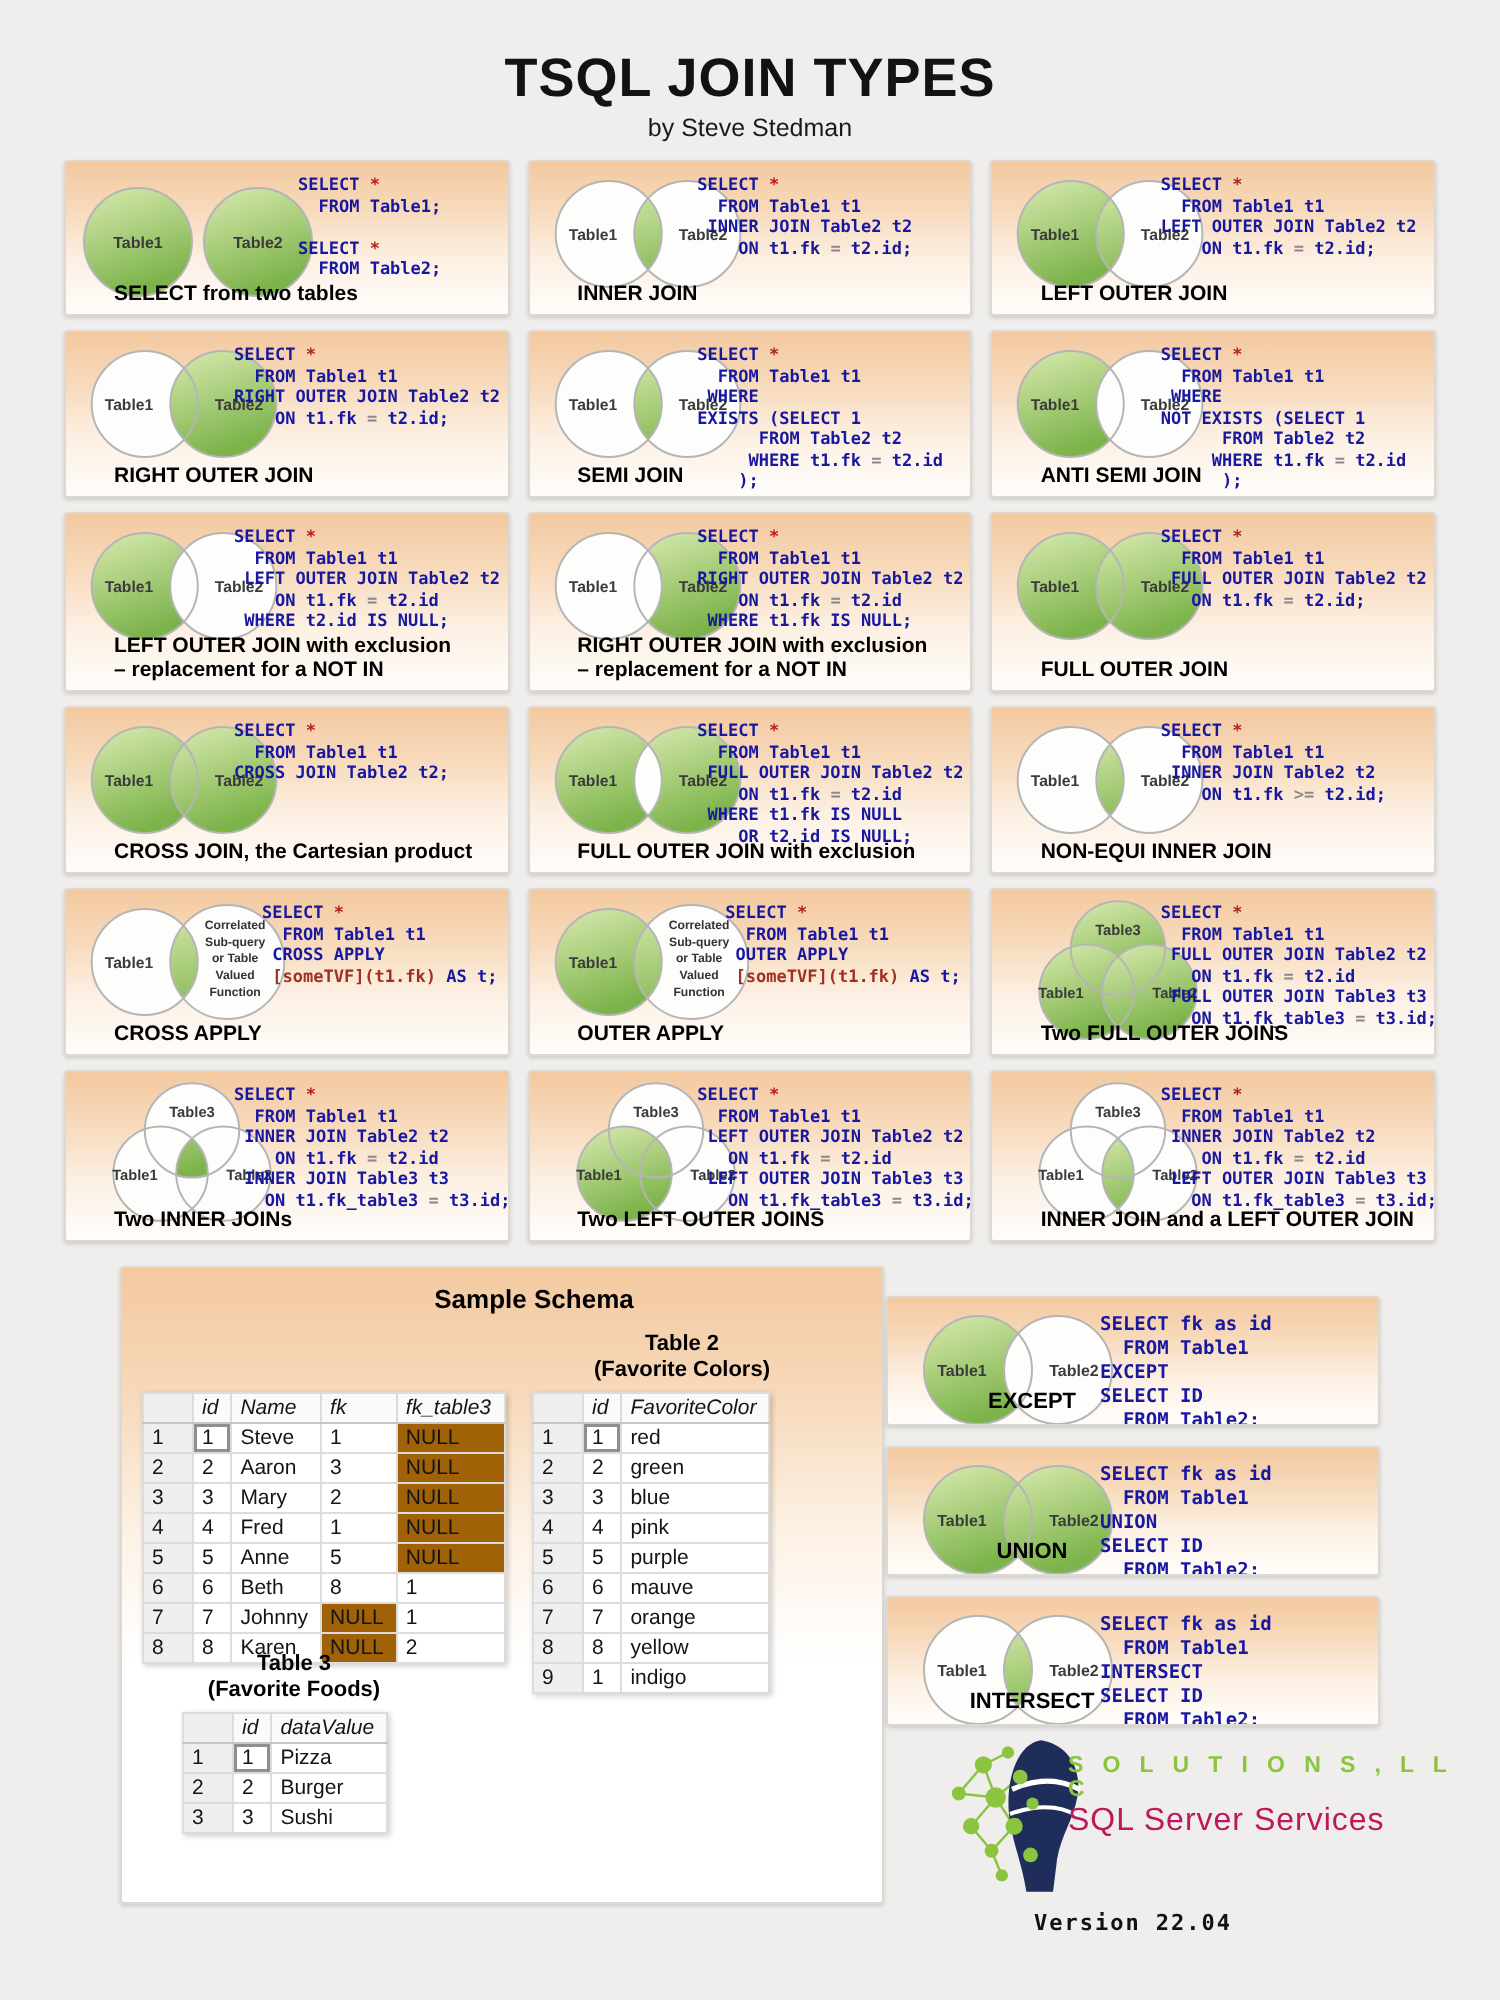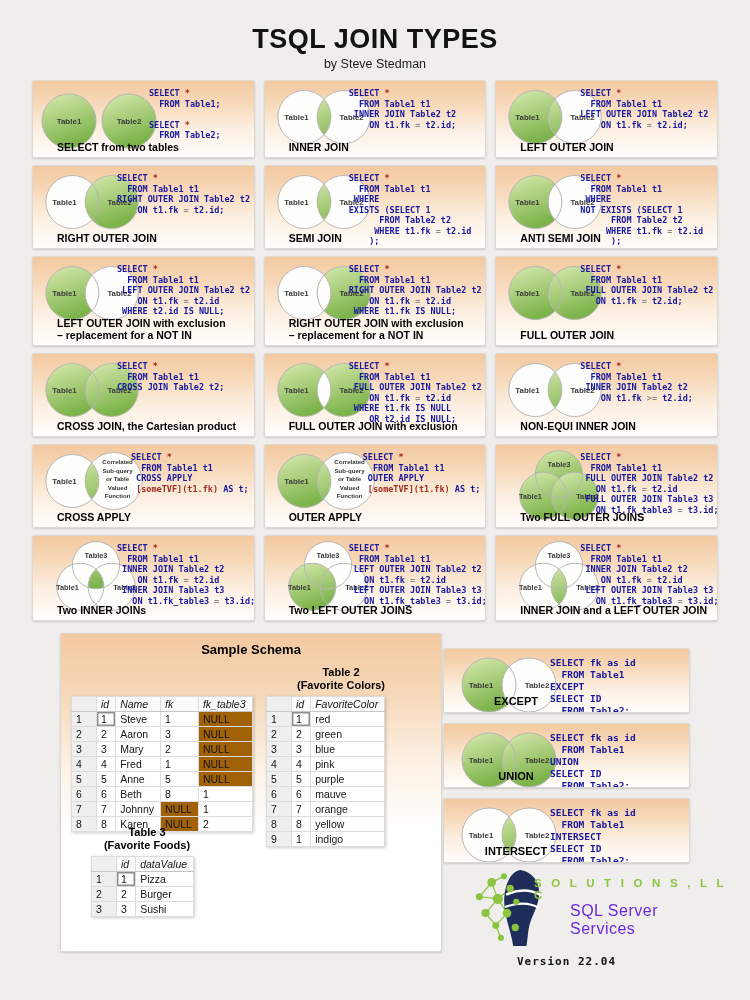--- a/index.html
+++ b/index.html
@@ -55,21 +55,21 @@
   .scard .venn{width:116px;left:8px;top:5px;}
   .scard .sql{left:106px;top:8px;font-size:9.5px;line-height:12px;}
   .scard .card-label{left:22px;width:100px;text-align:center;bottom:5px;font-size:11px;}
   
   .schema-card{
     position:absolute;left:60px;top:633px;width:380px;height:317px;
     background:linear-gradient(180deg,#f3c9a0 0%,#f6d7b7 18%,#fdf2e6 42%,#ffffff 62%);
     border:1px solid #ddd8d1;border-radius:2px;
     box-shadow:0 1px 2px rgba(0,0,0,0.15);
   }
-  .schema-title{position:absolute;top:8px;left:0;width:100%;text-align:center;font-size:13px;font-weight:bold;color:#000;}
+  .schema-title{position:absolute;top:8px;left:0;width:100%;text-align:center;font-size:13px;font-weight:bold;color:#000;padding-left:16px;}
   .tbl-label{position:absolute;text-align:center;font-size:11px;line-height:13px;font-weight:bold;color:#000;}
   .lbl-t1{left:30px;top:32px;width:130px;}
   .lbl-t2{left:215px;top:32px;width:130px;}
   .lbl-t3{left:21px;top:192px;width:130px;}
   .grid-wrap{position:absolute;}
   .gw1{left:10px;top:62px;}
   .gw2{left:205px;top:62px;}
   .gw3{left:30px;top:222px;}
   table.rgrid{
     border-collapse:collapse;background:#fff;
@@ -86,21 +86,21 @@
   table.rgrid td.nullc{background:#a16207;}
   table.rgrid td.selc{box-shadow:inset 0 0 0 1.5px #8f8f8f;}
   .schema-note{position:absolute;left:205px;top:228px;width:165px;
     font-size:7.5px;line-height:9.5px;font-weight:bold;color:#222;}
   
   .logo{position:absolute;left:468px;top:866px;width:260px;display:flex;align-items:flex-start;}
   .logo svg{width:74px;height:84px;flex:none;}
   .logo-text{margin-left:-8px;padding-top:10px;}
   .logo-name{font-size:33px;line-height:32px;font-weight:bold;color:#24306b;letter-spacing:-1px;}
   .logo-solutions{font-size:11.5px;font-weight:bold;color:#8bc53f;letter-spacing:3.2px;margin-top:1px;}
-  .logo-services{font-size:16px;color:#6d28d9;letter-spacing:0.5px;margin-top:1px;margin-left:36px;}
+  .logo-services{font-size:16px;color:#be185d;letter-spacing:0.5px;margin-top:1px;}
   .version{
     position:absolute;left:443px;top:955px;width:247px;text-align:center;
     font-family:"DejaVu Sans Mono", monospace;font-size:11px;font-weight:bold;
     color:#111;letter-spacing:1px;
   }
 </style>
 </head>
 <body>
 
 <div class="page-title">TSQL JOIN TYPES</div>

